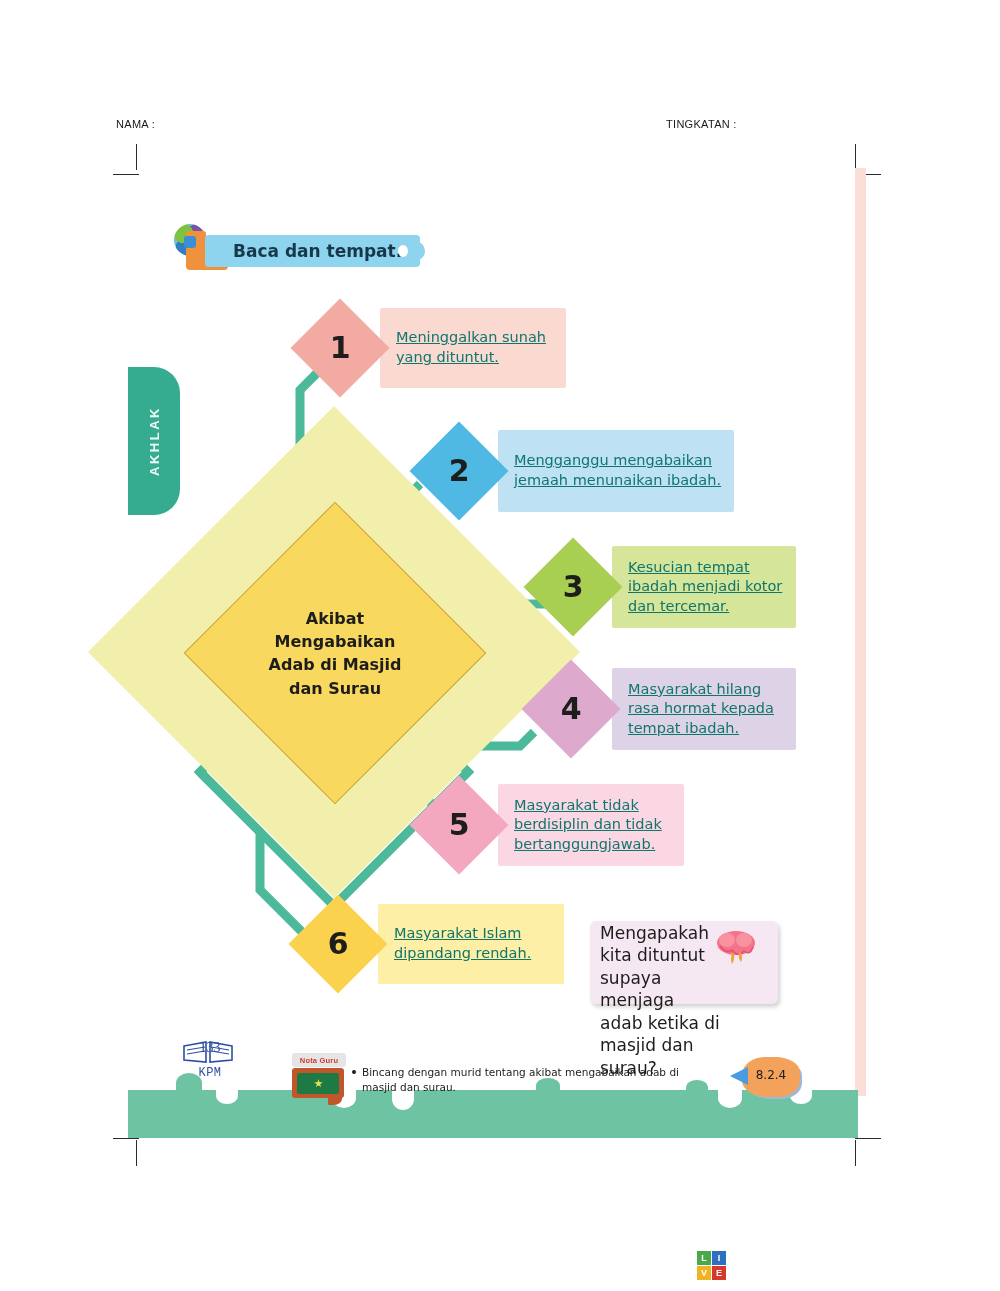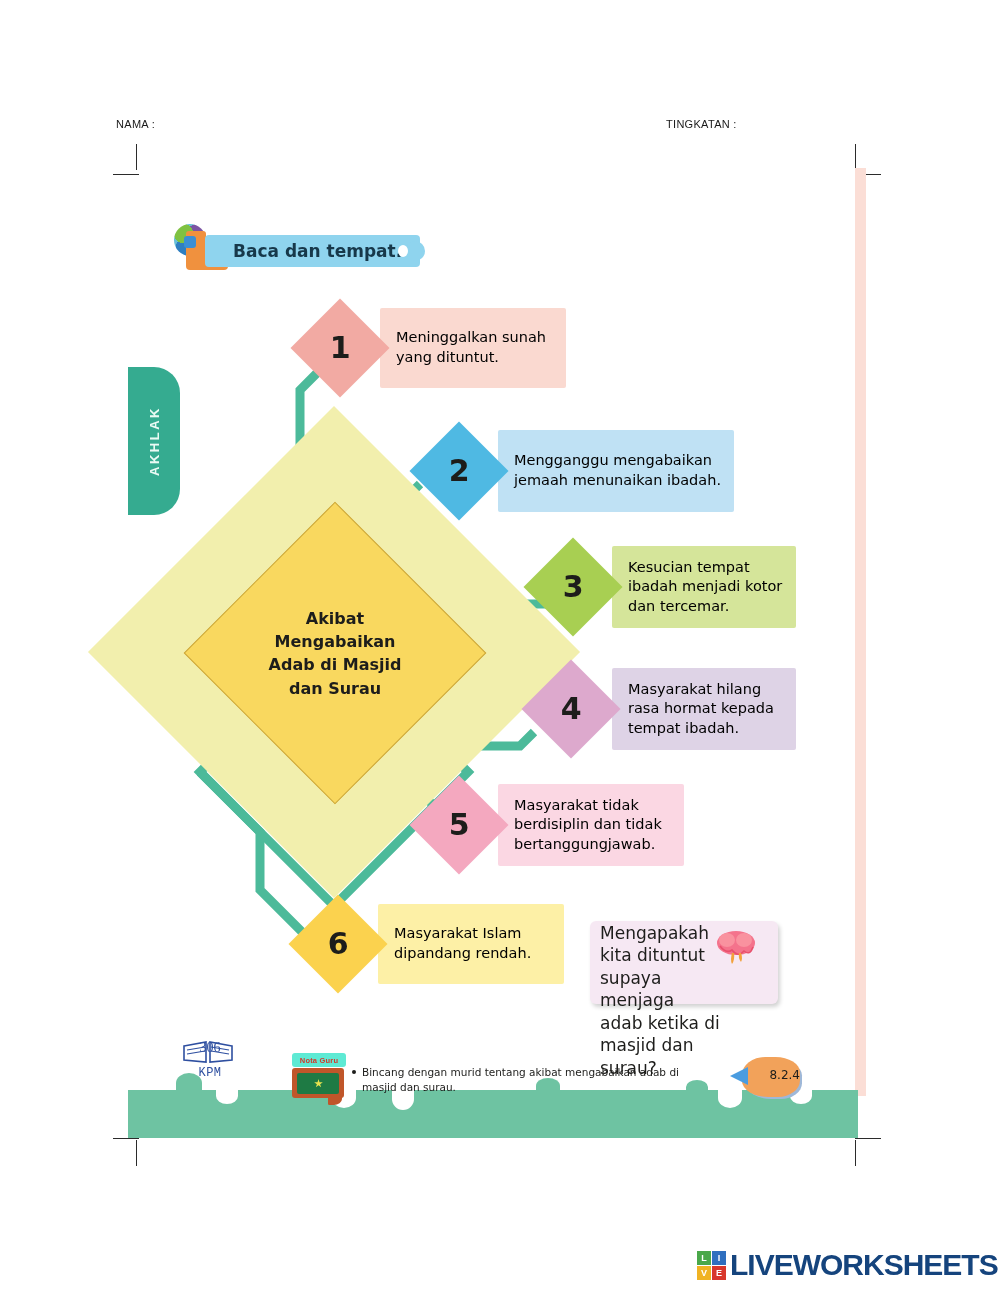--- a/index.html
+++ b/index.html
@@ -65,62 +65,62 @@
   #center-dia .inner{transform:rotate(-45deg);text-align:center;
       font-size:16px;font-weight:700;color:#1d1d1b;line-height:1.45;
       font-family:"DejaVu Sans",sans-serif;}
 
   
   #pale-dia{position:absolute;left:160px;top:478px;width:348px;height:348px;
       background:#f2efad;transform:rotate(45deg);}
 
   
   .panel{position:absolute;display:flex;align-items:center;border-radius:2px;}
-  .panel p{margin:0;font-size:14.5px;line-height:1.35;color:#000000;
-      font-family:"DejaVu Sans",sans-serif;padding-left:16px;}
+  .panel p{margin:0;font-size:14.5px;line-height:1.35;color:#0f766e;
+      font-family:"DejaVu Sans",sans-serif;padding-left:16px;text-decoration:underline;}
 
   
   #qbox{left:590px;top:921px;width:188px;height:83px;background:#f6e8f3;
       border-radius:6px;box-shadow:2px 3px 4px rgba(0,0,0,.18);}
   #qbox p{margin:0;padding:1px 0 0 10px;font-size:17px;line-height:1.32;color:#1d1d1b;
       font-family:"DejaVu Sans",sans-serif;width:120px;}
   #brain{position:absolute;left:712px;top:928px;width:48px;height:40px;}
 
   
   #green-band{left:128px;top:1090px;width:730px;height:48px;background:#6ec3a2;}
   .bump{position:absolute;background:#6ec3a2;border-radius:50% 50% 0 0;}
   .notch{position:absolute;background:#fff;border-radius:0 0 50% 50%;}
 
   #kpm{left:180px;top:1038px;width:60px;text-align:center;color:#2e4fa0;}
   #kpm .num{font-size:14px;font-family:"Liberation Serif",serif;}
   #kpm .kpm{font-size:12px;font-family:Liberation Mono, monospace;letter-spacing:.5px;}
 
   #nota-wrap{left:288px;top:1053px;width:66px;height:48px;}
-  #nota-tag{position:absolute;left:4px;top:0;width:54px;height:14px;background:#5eead4;
+  #nota-tag{position:absolute;left:4px;top:0;width:54px;height:14px;background:#e5e5e5;
       border-radius:3px;display:flex;align-items:center;justify-content:center;}
   #nota-tag span{font-size:7.5px;font-weight:700;color:#d23a2c;letter-spacing:.2px;}
   #nota-screen{position:absolute;left:4px;top:15px;width:52px;height:30px;background:#c0562a;
       border-radius:3px;}
   #nota-inner{position:absolute;left:9px;top:20px;width:42px;height:21px;background:#1e7a44;
       border-radius:2px;}
   #nota-star{position:absolute;left:26px;top:26px;width:9px;height:9px;background:#e8e34f;
       clip-path:polygon(50% 0,61% 35%,98% 35%,68% 57%,79% 91%,50% 70%,21% 91%,32% 57%,2% 35%,39% 35%);}
   #nota-tail{position:absolute;left:40px;top:42px;width:14px;height:10px;background:#c0562a;
       border-radius:0 0 60% 10%;}
 
   #note-text{left:362px;top:1065px;width:330px;font-size:10.5px;line-height:1.42;
       color:#1d1d1b;font-family:"DejaVu Sans",sans-serif;}
   #note-bullet{position:absolute;left:352px;top:1070px;width:4px;height:4px;
       border-radius:50%;background:#1d1d1b;}
 
   #badge824{left:742px;top:1057px;width:58px;height:40px;}
   #badge824 .blob{position:absolute;left:0;top:0;width:58px;height:40px;background:#f2a25a;
       border-radius:40% 42% 38% 45%/45% 38% 42% 40%;
       box-shadow:3px 3px 0 -1px #9fb8d8;}
-  #badge824 .lbl{position:absolute;left:0;top:11px;width:58px;text-align:right;
+  #badge824 .lbl{position:absolute;left:0;top:11px;width:58px;text-align:center;
       font-size:12px;color:#1d1d1b;font-family:"DejaVu Sans",sans-serif;}
   #badge824 .arrow{position:absolute;left:-12px;top:10px;width:0;height:0;
       border-top:9px solid transparent;border-bottom:9px solid transparent;
       border-right:18px solid #4a9ce0;}
 
   
   #lw{left:697px;top:1248px;height:34px;display:flex;align-items:center;}
   #lw .blocks{display:grid;grid-template-columns:14px 14px;grid-template-rows:14px 14px;
       gap:1px;margin-right:4px;}
   #lw .blocks div{display:flex;align-items:center;justify-content:center;
@@ -254,21 +254,21 @@
 <div class="notch" style="left:718px;top:1088px;width:24px;height:20px;"></div>
 <div class="notch" style="left:790px;top:1088px;width:22px;height:16px;"></div>
 
 <svg class="abs" style="left:180px;top:1036px;width:56px;height:30px;" viewBox="0 0 56 30">
   <path d="M4 10 L26 6 L26 26 L4 24 Z" fill="none" stroke="#2e4fa0" stroke-width="1.6"></path>
   <path d="M52 10 L30 6 L30 26 L52 24 Z" fill="none" stroke="#2e4fa0" stroke-width="1.6"></path>
   <path d="M7 14 L25 11 M7 18 L25 15" stroke="#2e4fa0" stroke-width="1.2"></path>
   <path d="M49 14 L31 11 M49 18 L31 15" stroke="#2e4fa0" stroke-width="1.2"></path>
 </svg>
 <div class="abs" id="kpm">
-  <div class="num" style="position:relative;top:2px;">306</div>
+  <div class="num" style="position:relative;top:2px;">133</div>
   <div class="kpm" style="margin-top:12px;">KPM</div>
 </div>
 
 <div class="abs" id="nota-wrap">
   <div id="nota-screen"></div>
   <div id="nota-inner"></div>
   <div id="nota-star"></div>
   <div id="nota-tail"></div>
   <div id="nota-tag">
     <span>Nota Guru</span>
@@ -283,14 +283,13 @@
   <div class="lbl">8.2.4</div>
 </div>
 
 <div class="abs" id="lw">
   <div class="blocks">
     <div style="background:#4aa84a;">L</div>
     <div style="background:#2f6fbf;">I</div>
     <div style="background:#f0b323;">V</div>
     <div style="background:#d8372c;">E</div>
   </div>
-  <span class="word">LIVEWORKSHEETS</span>
 </div>
 
 </body></html>

